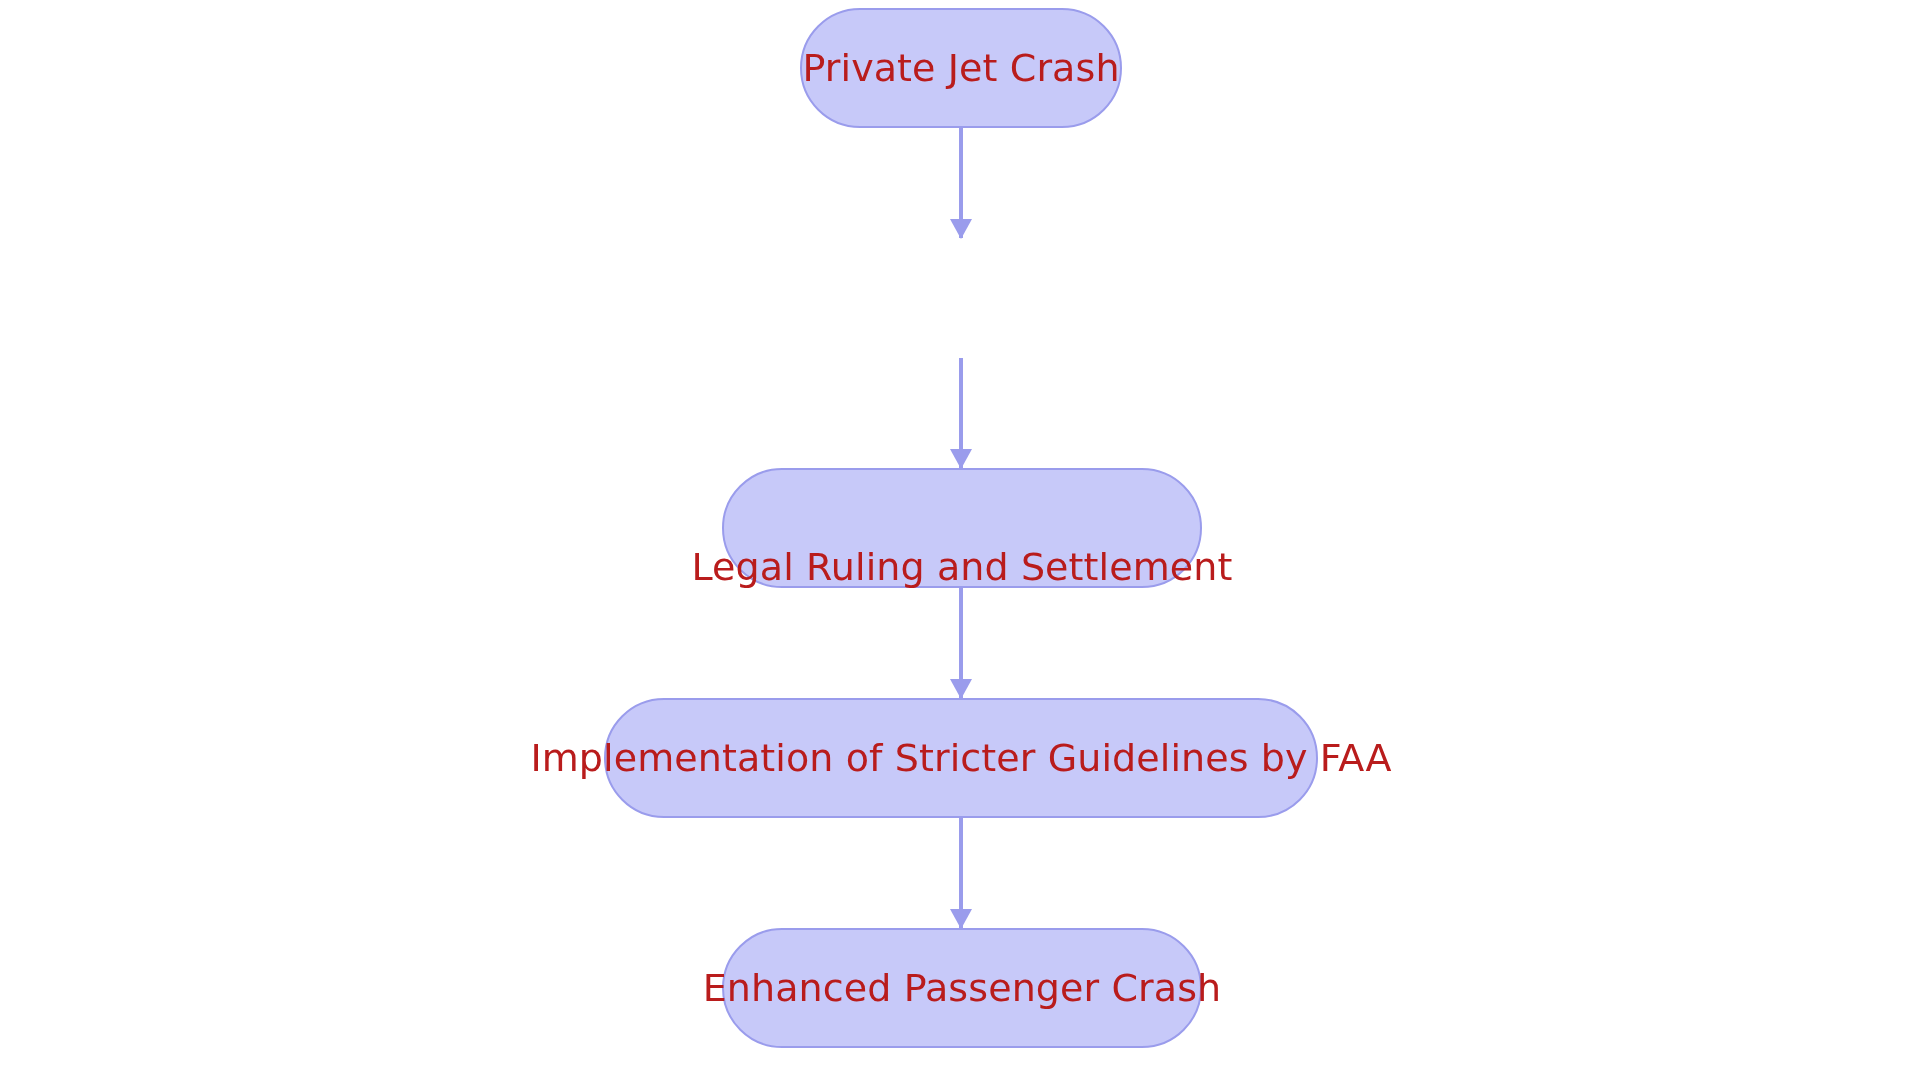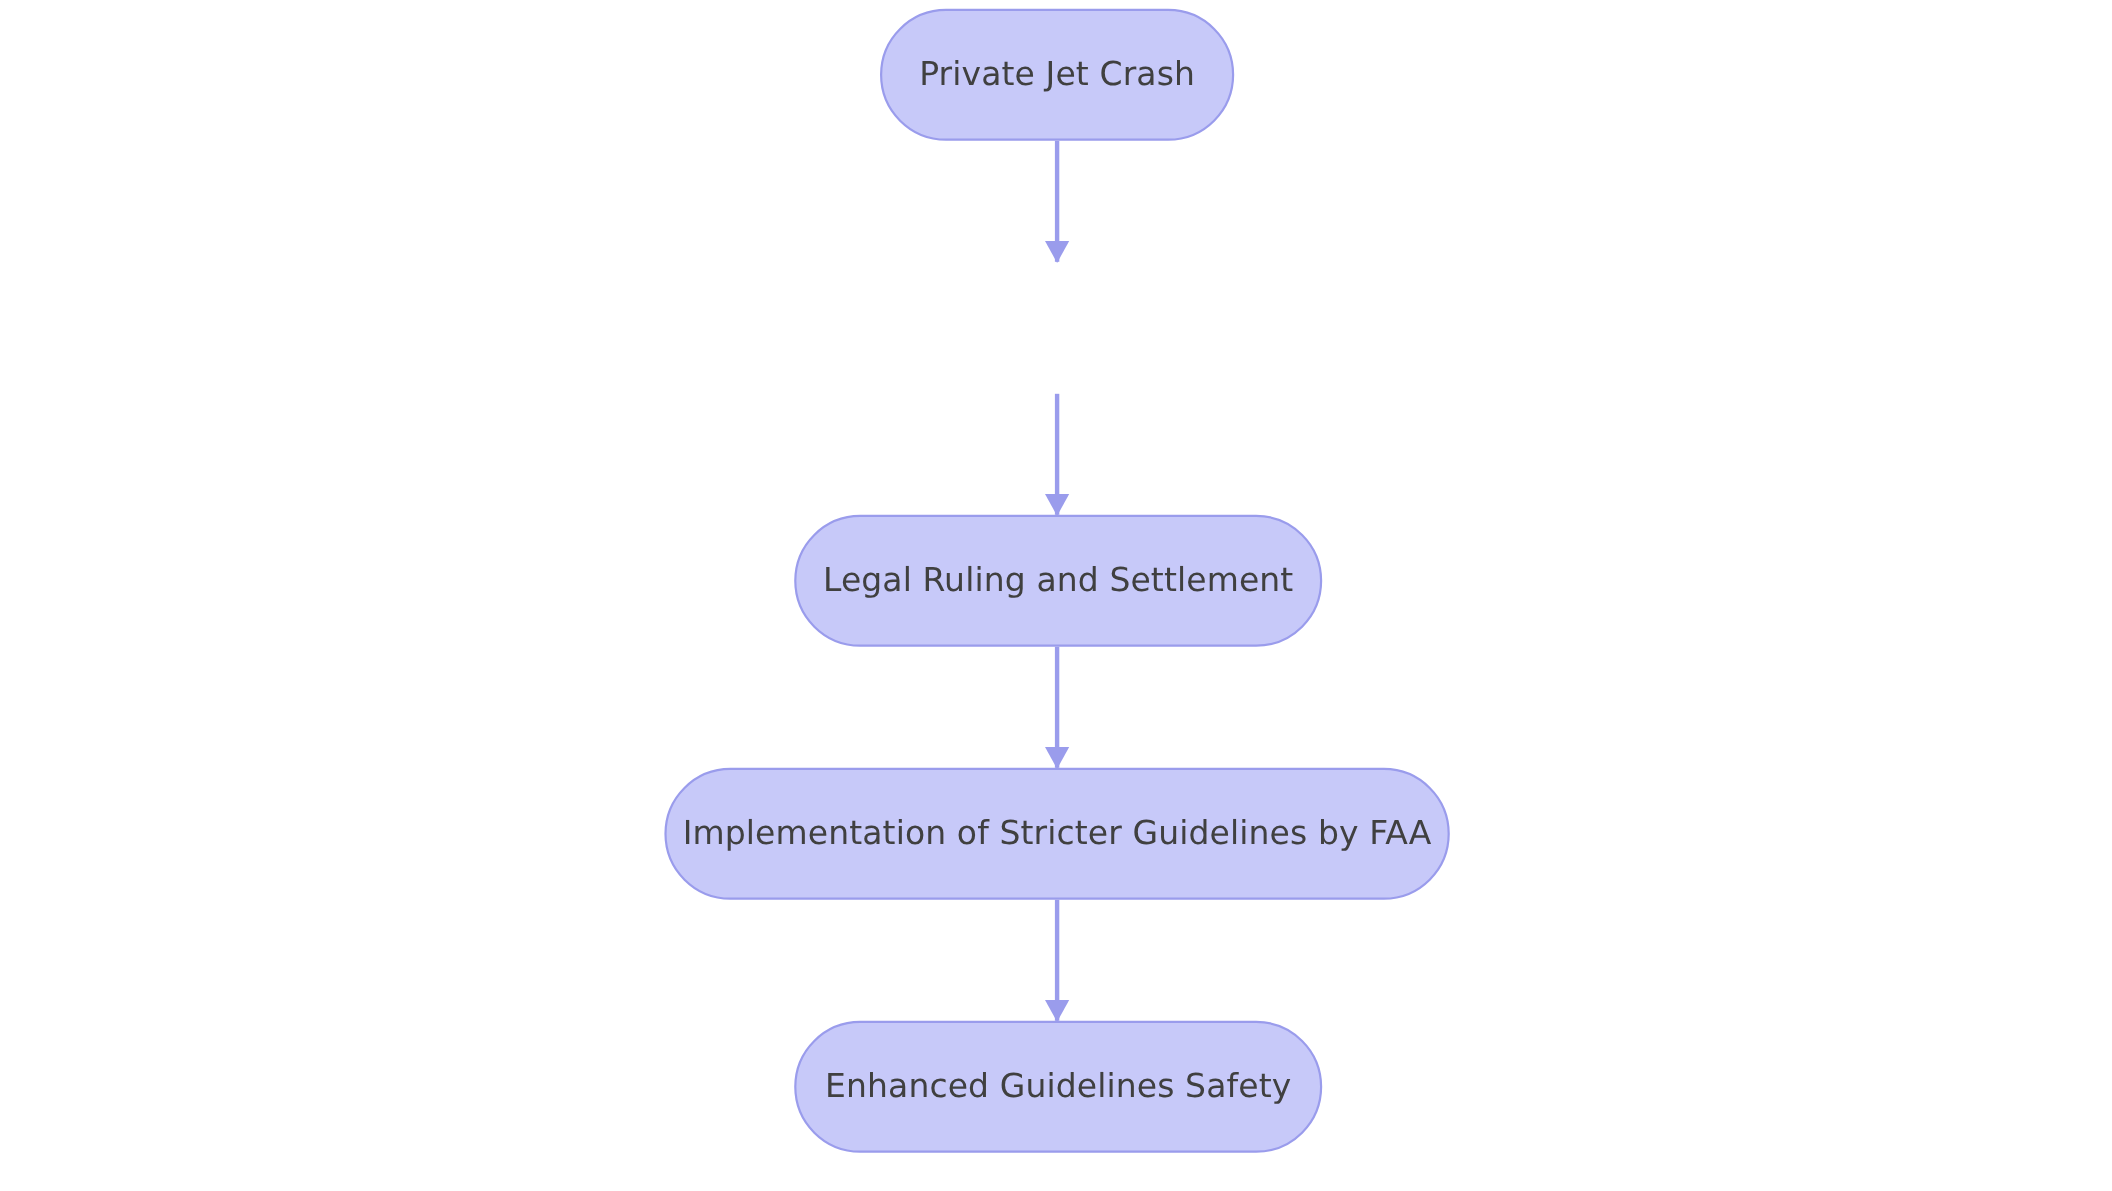--- a/index.html
+++ b/index.html
@@ -30,32 +30,32 @@
     background: #c7c9f9;
     border: 2px solid #9a9cec;
     display: flex;
     align-items: center;
     justify-content: center;
     text-align: center;
   }
 
   .flow-node .node-label {
     font-family: "DejaVu Sans", sans-serif;
-    font-size: 30px;
+    font-size: 38px;
     line-height: 1;
-    color: #404040;
+    color: #b91c1c;
     letter-spacing: 0.1px;
     white-space: nowrap;
     padding: 0 22px;
   }
 
   
   #node-0 { left: 800px;  top: 8px;   width: 322px; }
   #node-1 { left: 662px;  top: 238px; width: 600px; }
-  #node-2 { left: 722px;  top: 468px; width: 480px; }
+  #node-2 { left: 722px;  top: 468px; width: 480px; align-items: flex-end; }
   #node-3 { left: 604px;  top: 698px; width: 714px; }
   #node-4 { left: 722px;  top: 928px; width: 480px; }
 
   
   .flow-edge {
     position: absolute;
     left: 959px;
     width: 4px;
   }
   .flow-edge .edge-line {
@@ -114,16 +114,16 @@
   <div class="flow-node" id="node-3">
     <span class="node-label">Implementation of Stricter Guidelines by FAA</span>
   </div>
 
   <div class="flow-edge" id="edge-3">
     <div class="edge-line"></div>
     <div class="edge-arrowhead"></div>
   </div>
 
   <div class="flow-node" id="node-4">
-    <span class="node-label">Enhanced Guidelines Safety</span>
+    <span class="node-label">Enhanced Passenger Crash</span>
   </div>
 
 </div>
 
 </body></html>

